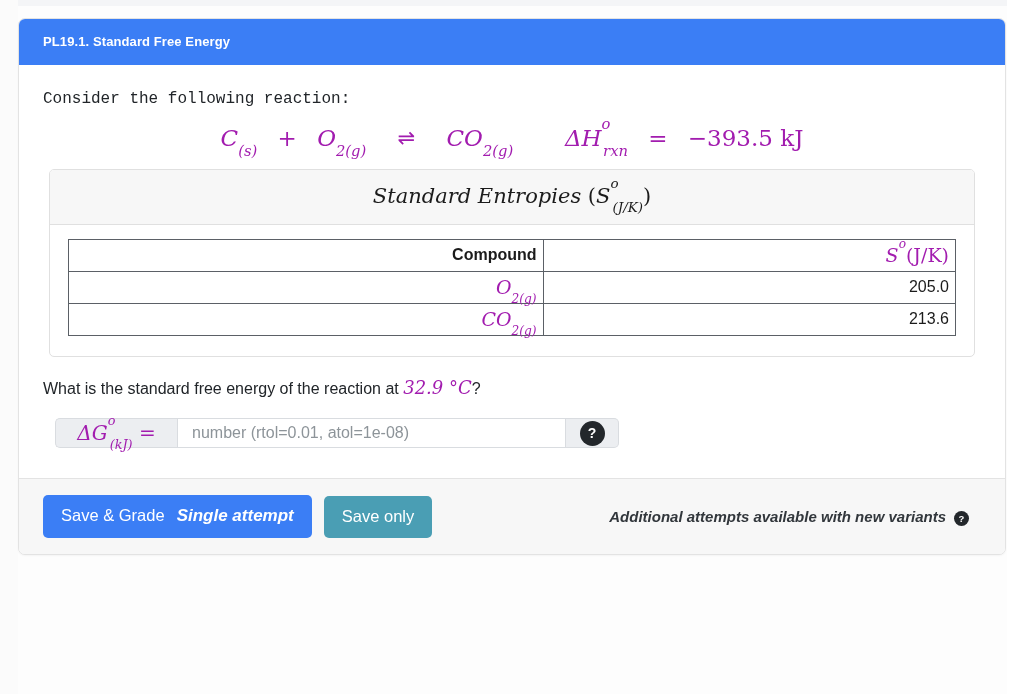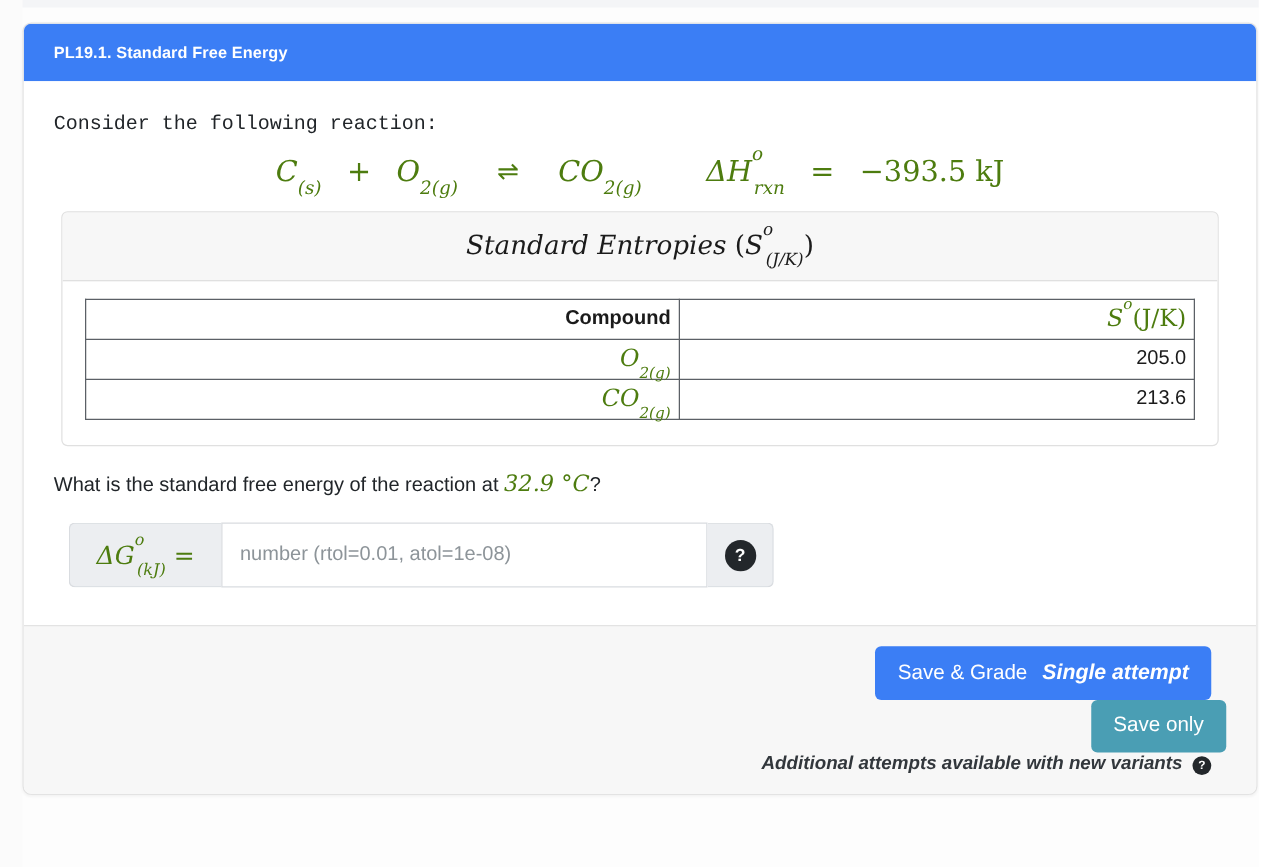--- a/index.html
+++ b/index.html
@@ -49,21 +49,21 @@
     color: #212529;
     margin: 0 0 6px 0;
     line-height: 1.5;
     font-family: Liberation Mono, monospace;
   }
 
   
   .math {
     font-family: "DejaVu Serif", "Liberation Serif", serif;
     font-style: italic;
-    color: #4d7c0f;
+    color: #a21caf;
   }
   .math .up { font-style: normal; }
   sub.m, sup.m {
     font-size: 64%;
     line-height: 0;
     position: relative;
   }
   sub.m { bottom: -0.32em; }
   sup.m { top: -0.55em; }
 
@@ -142,21 +142,21 @@
     color: #212529;
     margin: 20px 0 0 0;
   }
   .question .math { font-size: 18px; }
 
   .input-group {
     display: flex;
     align-items: stretch;
     margin: 20px 0 6px 12px;
     width: 564px;
-    height: 52px;
+    height: 30px;
   }
   .ig-prepend {
     display: flex;
     align-items: center;
     justify-content: center;
     background: #eceef1;
     border: 1px solid #d9dce0;
     border-right: none;
     border-radius: 5px 0 0 5px;
     padding: 0 16px;
@@ -214,22 +214,21 @@
     top: 2px;
     cursor: pointer;
   }
 
   
   .card-footer {
     background: #f7f7f7;
     border-top: 1px solid #e3e3e3;
     padding: 16px 24px;
     display: flex;
-    align-items: flex-end;
-    flex-direction: column;
+    align-items: center;
   }
   .btn {
     border: none;
     border-radius: 5px;
     color: #ffffff;
     font-size: 16.5px;
     font-family: "Liberation Sans", sans-serif;
     padding: 11px 18px 12px 18px;
     cursor: pointer;
     display: inline-flex;

